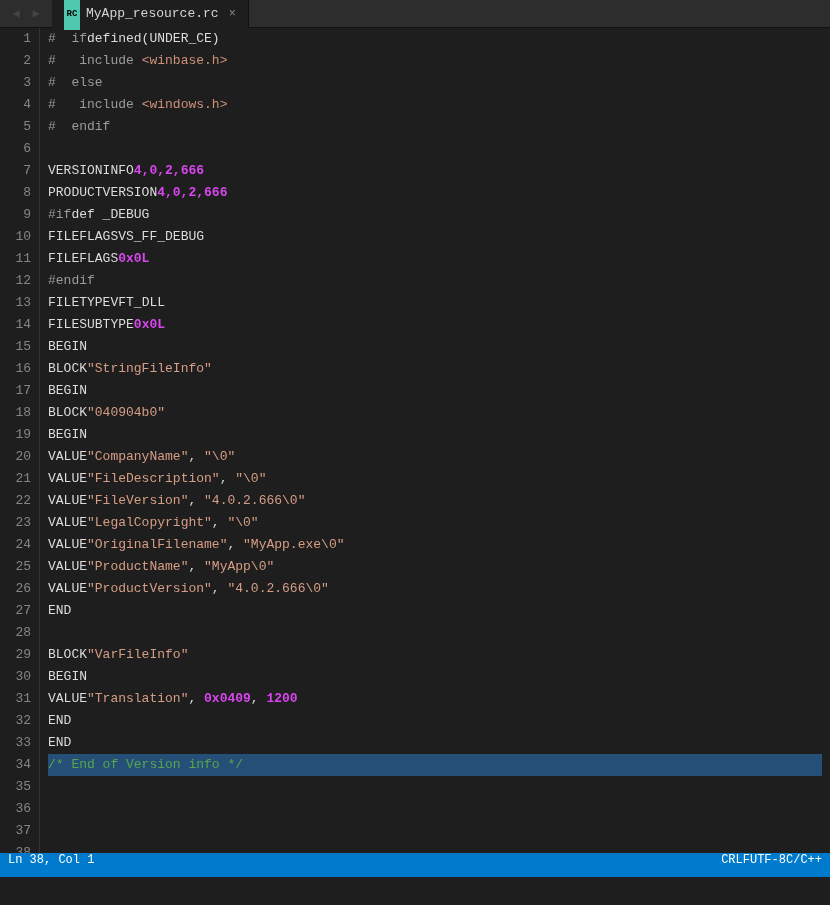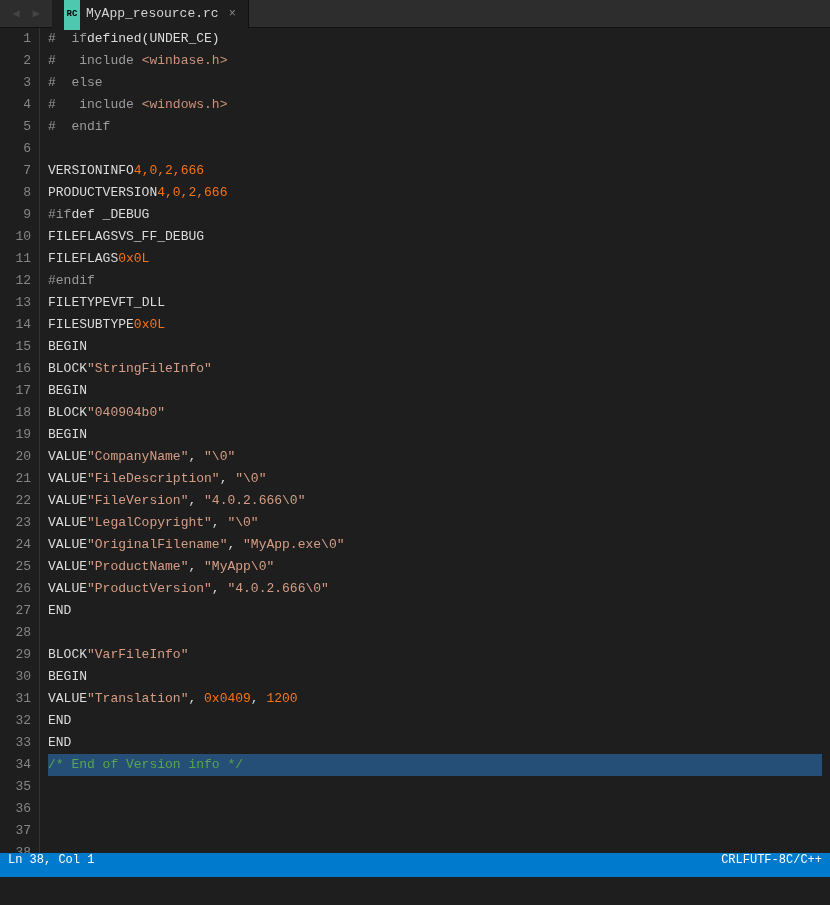--- a/index.html
+++ b/index.html
@@ -102,21 +102,21 @@
       display: flex;
       align-items: flex-end;
     }
     .code-line.highlighted {
       background: #264f78;
     }
     
     .c-comment { color: #57a64a; }
     .c-preprocessor { color: #9b9b9b; }
     .c-string { color: #d69d85; }
-    .c-number { color: #f97316; }
+    .c-number { color: #d946ef; font-weight: bold; }
     .c-include-path { color: #ce9178; }
     .c-macro { color: #dcdcdc; }
     .status-bar {
       height: 24px;
       background: #007acc;
       display: flex;
       align-items: flex-start;
       padding: 0 8px;
       font-size: 12px;
       color: #fff;

